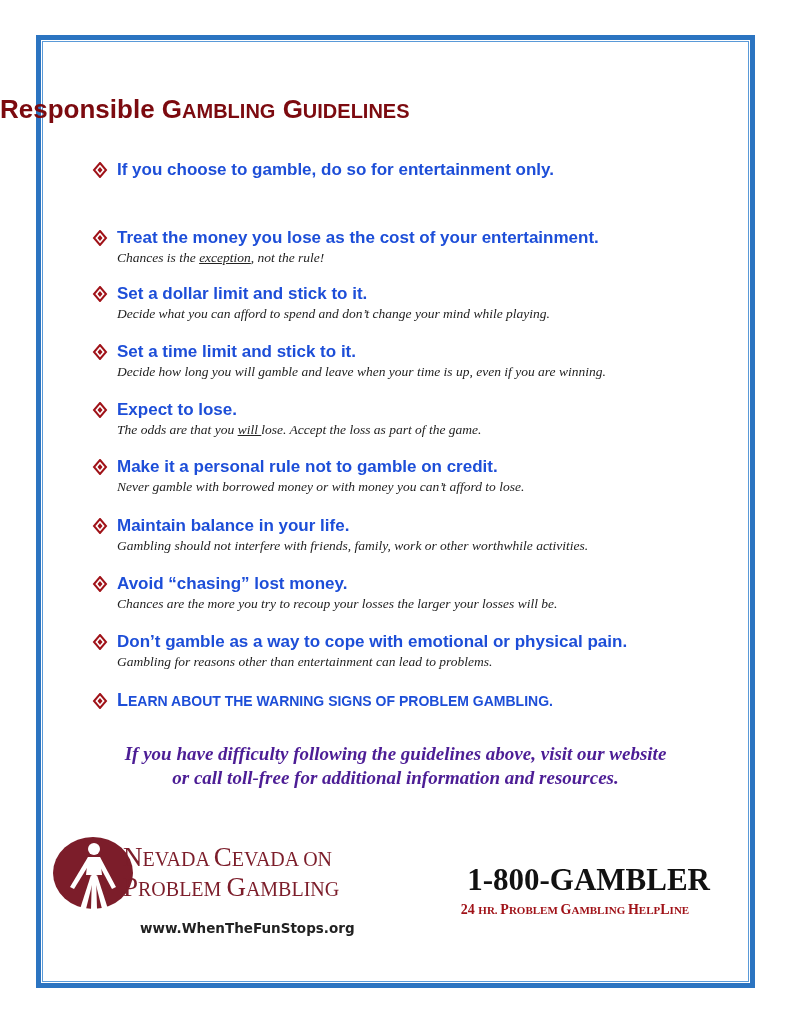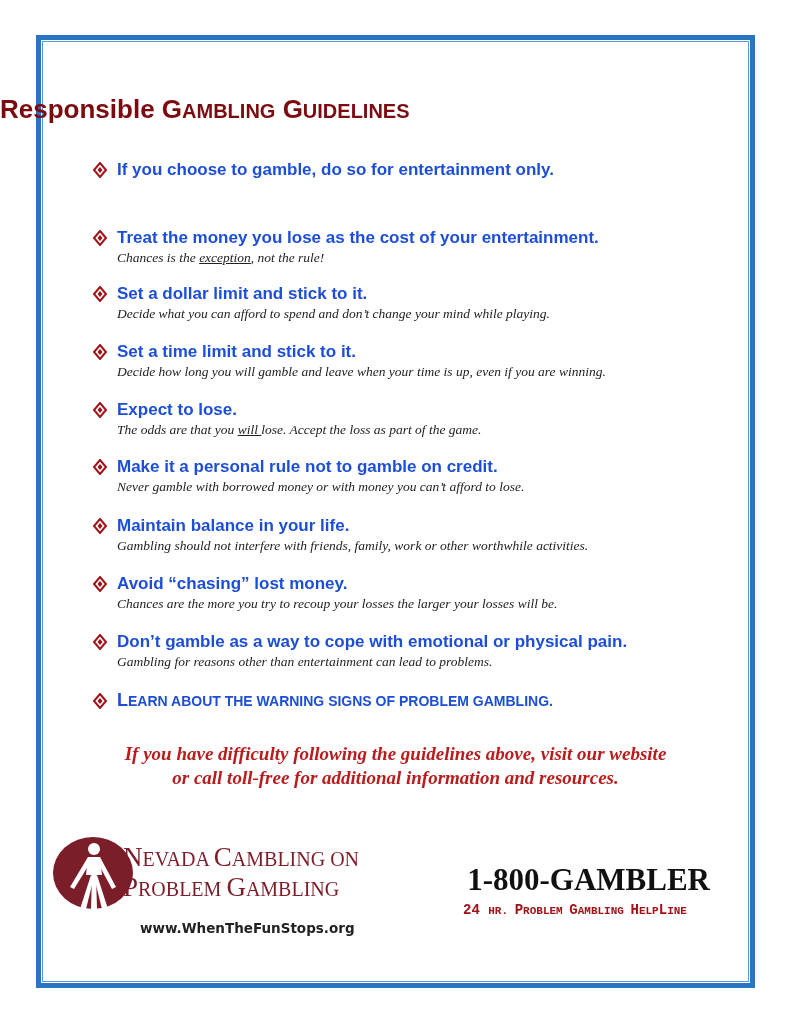--- a/index.html
+++ b/index.html
@@ -11,28 +11,28 @@
   .title .cap { font-size:26px; }
   .items { position:absolute; left:92px; top:160px; width:640px; }
   .item { position:absolute; left:0; width:640px; }
   .item .head { display:flex; align-items:center; }
   .bullet { width:16px; height:16px; margin-right:9px; flex:0 0 16px; }
   .head-text { font-family:"Liberation Sans", sans-serif; font-weight:bold; font-size:17px; color:#1d4ed8; }
   .head-text .sc { font-size:14px; }
   .head-text .cap { font-size:18px; }
   .sub { margin-left:25px; margin-top:2px; font-family:"Liberation Serif", serif; font-style:italic; font-size:13.5px; color:#222; }
   .sub u { text-decoration:underline;margin-top:44px; }
-  .cta { position:absolute; top:742px; left:0; width:791px; text-align:center; color:#b91c1c; font-family:"Liberation Serif", serif; font-style:italic; font-weight:bold; font-size:19px; line-height:24px; }
+  .cta { position:absolute; top:742px; left:0; width:791px; text-align:center; color:#4c1d95; font-family:"Liberation Serif", serif; font-style:italic; font-weight:bold; font-size:19px; line-height:24px; }
   .logo { position:absolute; left:50px; top:835px; width:90px; height:75px; }
   .org { position:absolute; left:123px; top:844px; color:#7c1d2a; font-family:"Liberation Serif", serif; line-height:26px; }
   .org .big { font-size:27px; }
   .org .small { font-size:20px; }
   .url { position:absolute; left:140px; top:920px; font-family:"DejaVu Sans", sans-serif; font-weight:bold; font-size:13.5px; color:#222; }
   .phone { position:absolute; left:440px; top:862px; width:270px; text-align:right; font-family:"Liberation Serif", serif; font-weight:bold; font-size:31px; color:#111; }
-  .helpline { position:absolute; left:420px; top:902px; width:310px; text-align:center; font-family:Liberation Mono, monospace; font-weight:bold; color:#a01218; font-size:14px; }
+  .helpline { position:absolute; left:420px; top:902px; width:310px; text-align:center; font-family:Liberation Serif, serif; font-weight:bold; color:#a01218; font-size:14px; }
   .helpline .sc { font-size:11px; }
 </style>
 </head>
 <body>
 
 <div class="frame-outer"></div>
 <div class="frame-inner"></div>
 
 <div class="title"><span>Responsible</span> <span class="cap">G</span><span class="sc">AMBLING</span> <span class="cap">G</span><span class="sc">UIDELINES</span></div>
 
@@ -145,19 +145,19 @@
 <svg class="logo" viewBox="0 0 90 75">
   <ellipse cx="43" cy="38" rx="40" ry="36" fill="#7c1d2a"></ellipse>
   <circle cx="44" cy="14" r="6" fill="#ffffff"></circle>
   <path d="M38 22 L50 22 L52 40 L46 40 L47 74 L41 74 L42 40 L36 40 Z" fill="#ffffff"></path>
   <path d="M38 22 L20 52 L24 54 L40 28 Z" fill="#ffffff"></path>
   <path d="M50 22 L66 52 L62 54 L48 28 Z" fill="#ffffff"></path>
   <path d="M41 40 L30 74 L36 74 L44 42 Z" fill="#ffffff"></path>
   <path d="M47 40 L58 74 L52 74 L44 42 Z" fill="#ffffff"></path>
 </svg>
 <div class="org">
-  <div><span class="big">N</span><span class="small">EVADA </span><span class="big">C</span><span class="small">AMBLING ON</span></div>
+  <div><span class="big">N</span><span class="small">EVADA </span><span class="big">C</span><span class="small">EVADA ON</span></div>
   <div><span class="big">P</span><span class="small">ROBLEM </span><span class="big">G</span><span class="small">AMBLING</span></div>
 </div>
 <div class="url">www.WhenTheFunStops.org</div>
 
 <div class="phone">1-800-GAMBLER</div>
 <div class="helpline"><span>24 </span><span class="sc">HR. </span><span>P</span><span class="sc">ROBLEM </span><span>G</span><span class="sc">AMBLING </span><span>H</span><span class="sc">ELP</span><span>L</span><span class="sc">INE</span></div>
 
 </body></html>

